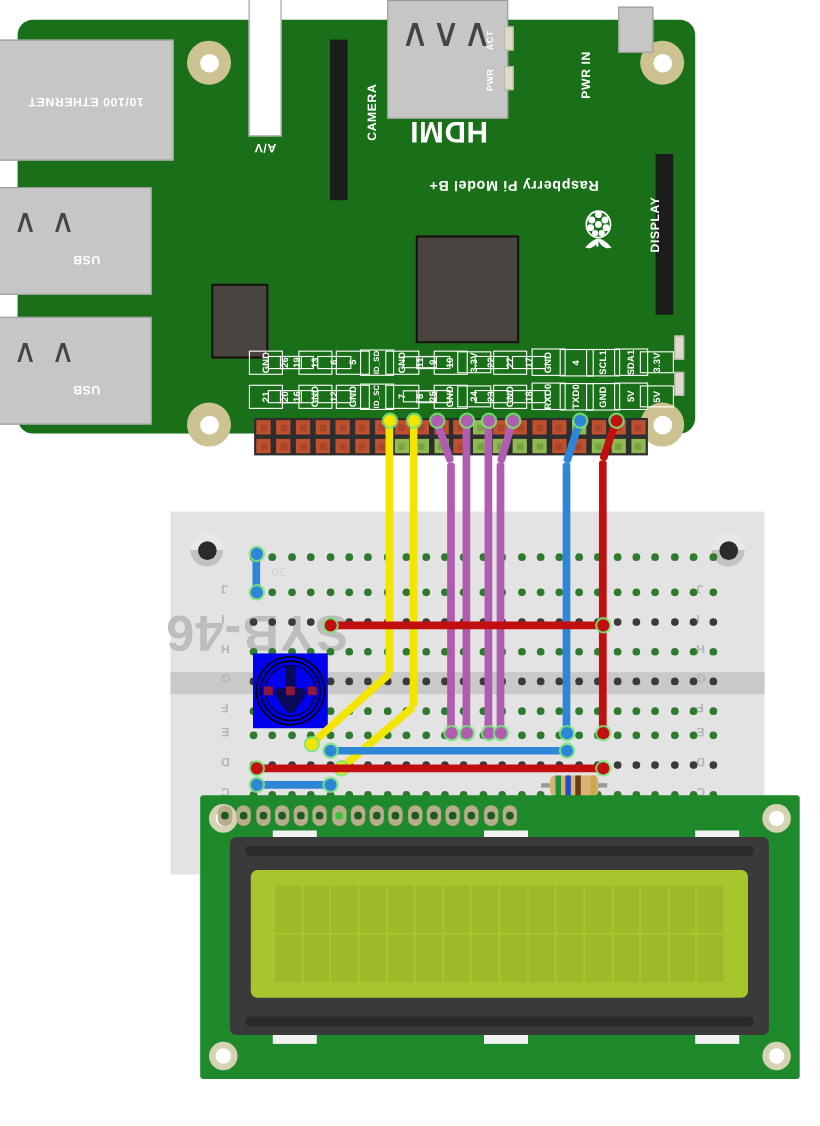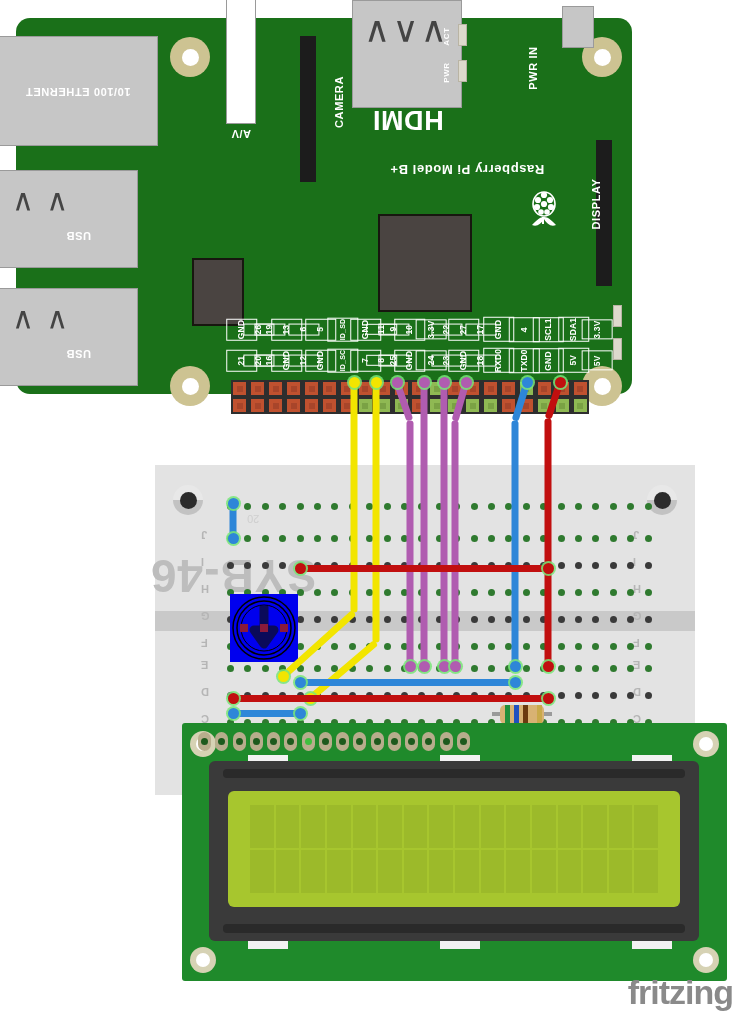--- a/index.html
+++ b/index.html
@@ -904,15 +904,14 @@
             <div class="lcd-cell"></div>
             <div class="lcd-cell"></div>
             <div class="lcd-cell"></div>
             <div class="lcd-cell"></div>
             <div class="lcd-cell"></div>
           </div>
       </div>
     </div>
   </div>
 
-  <div id="fritzing">fritzing</div>
 
 </div>
 
 </body></html>

